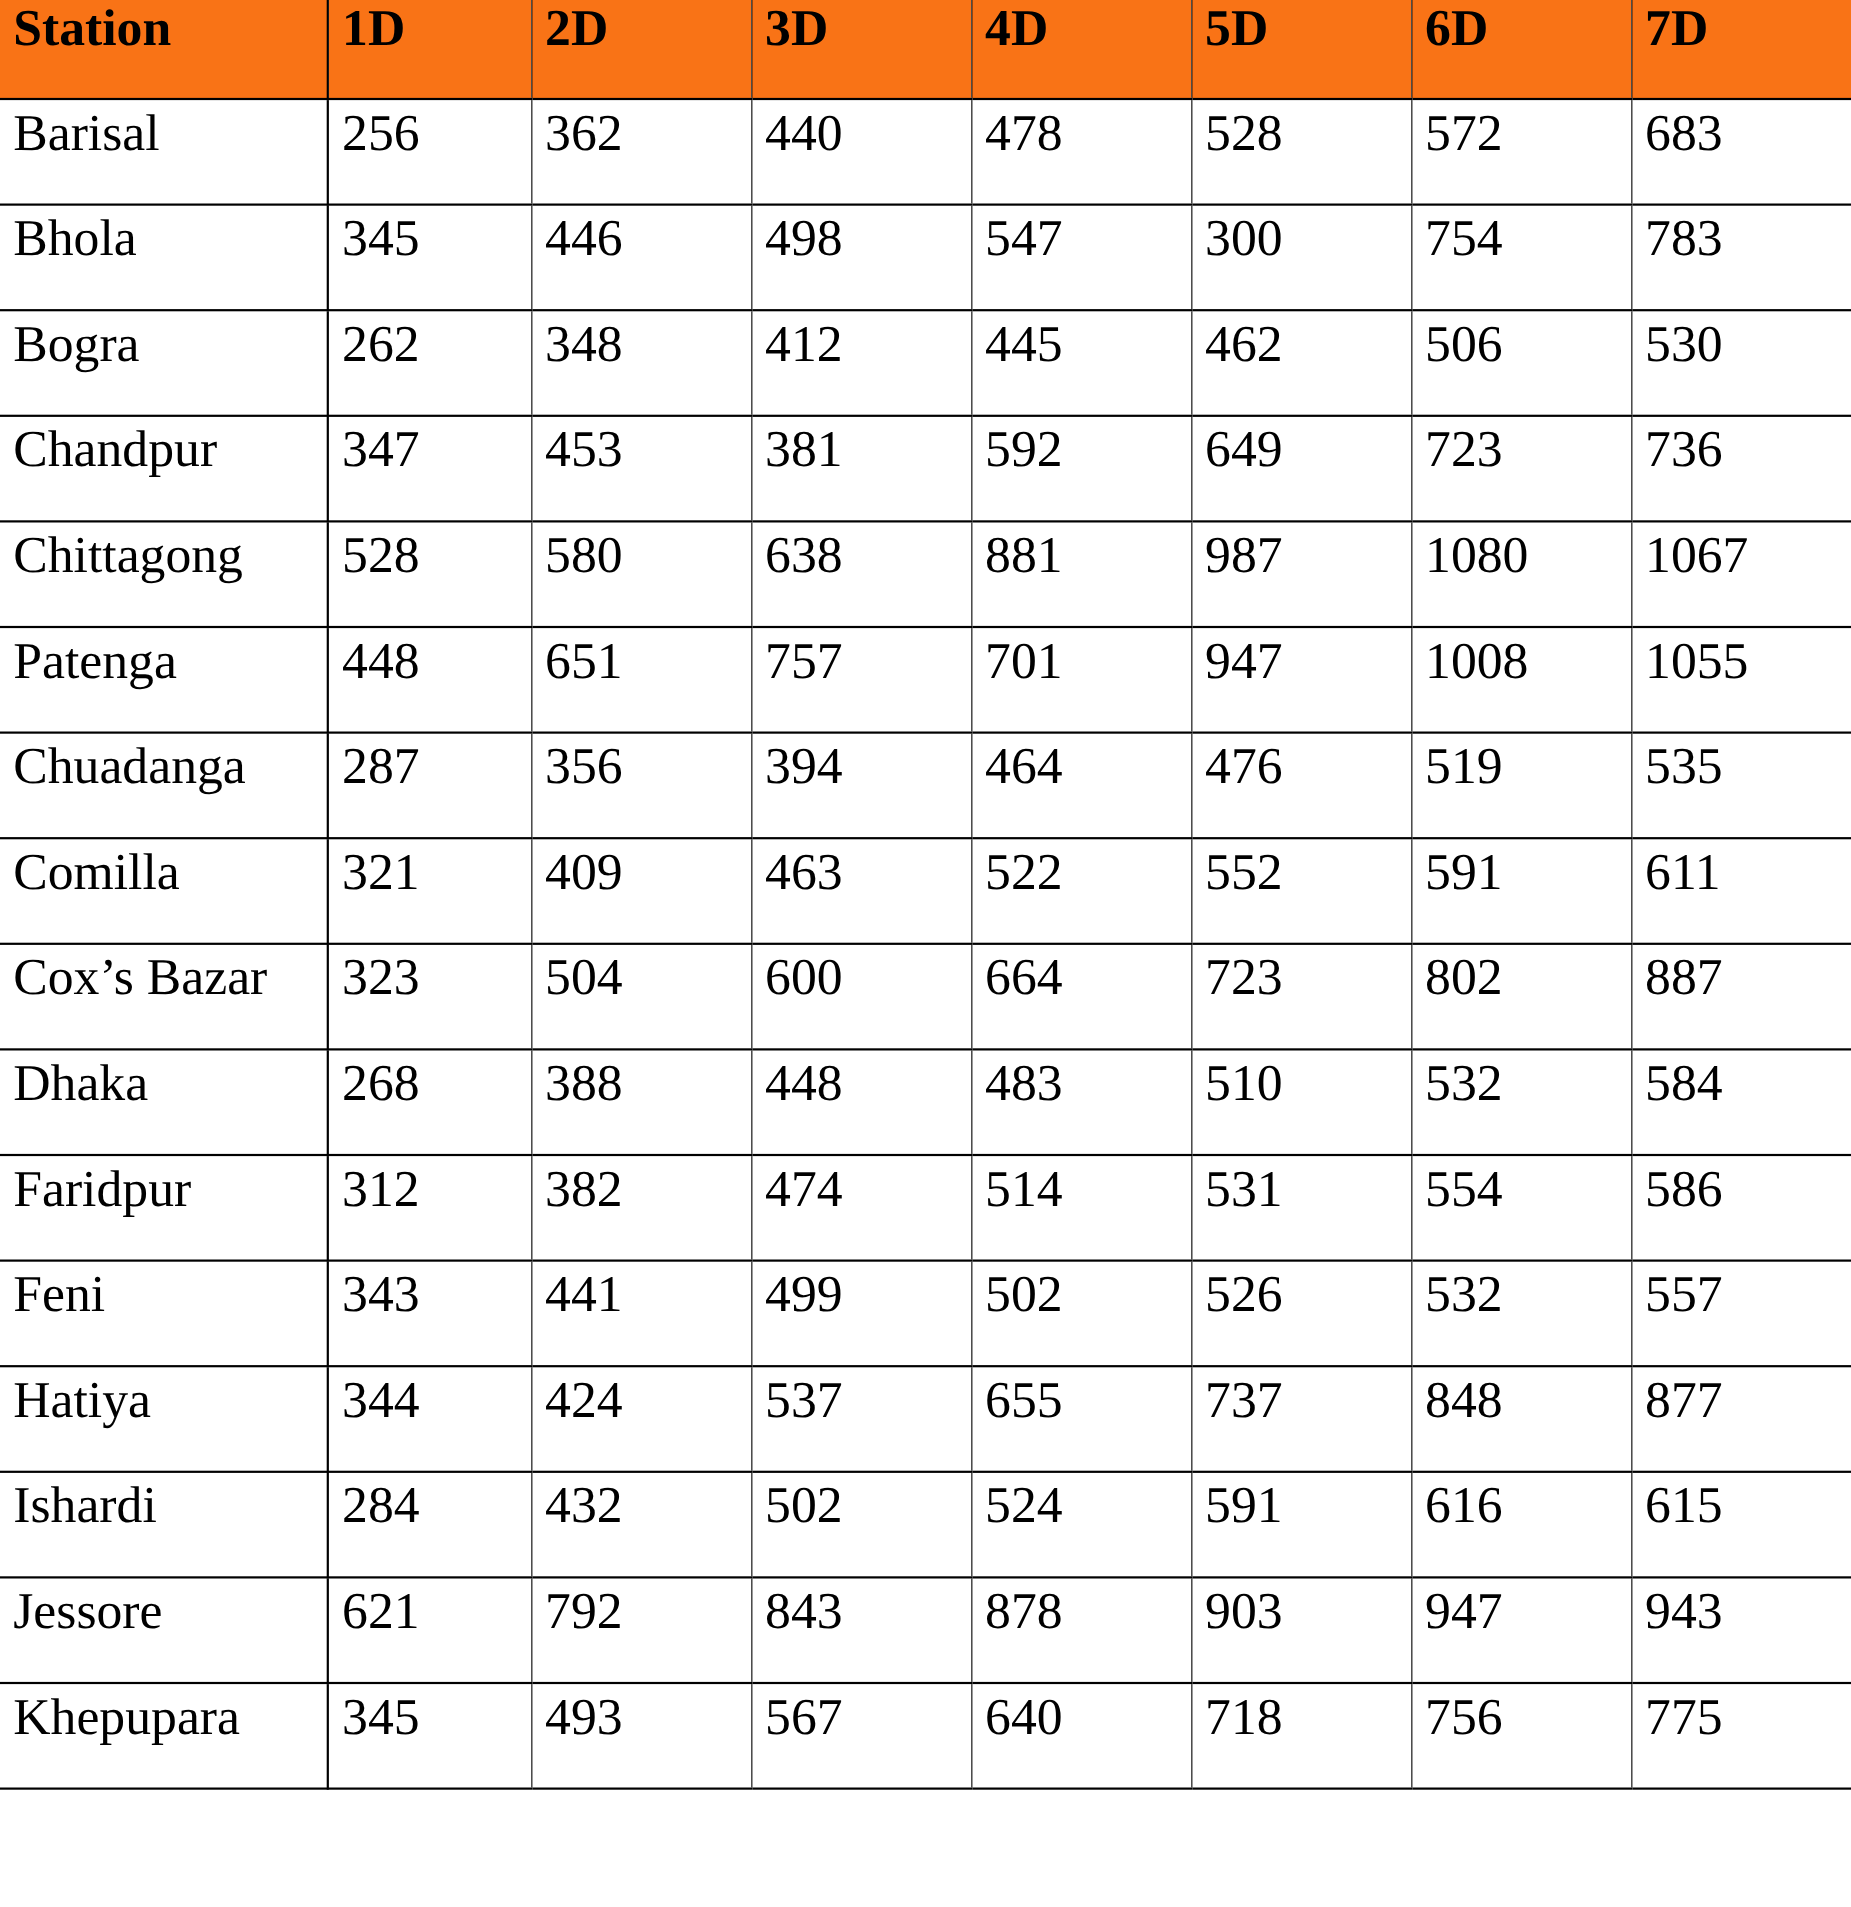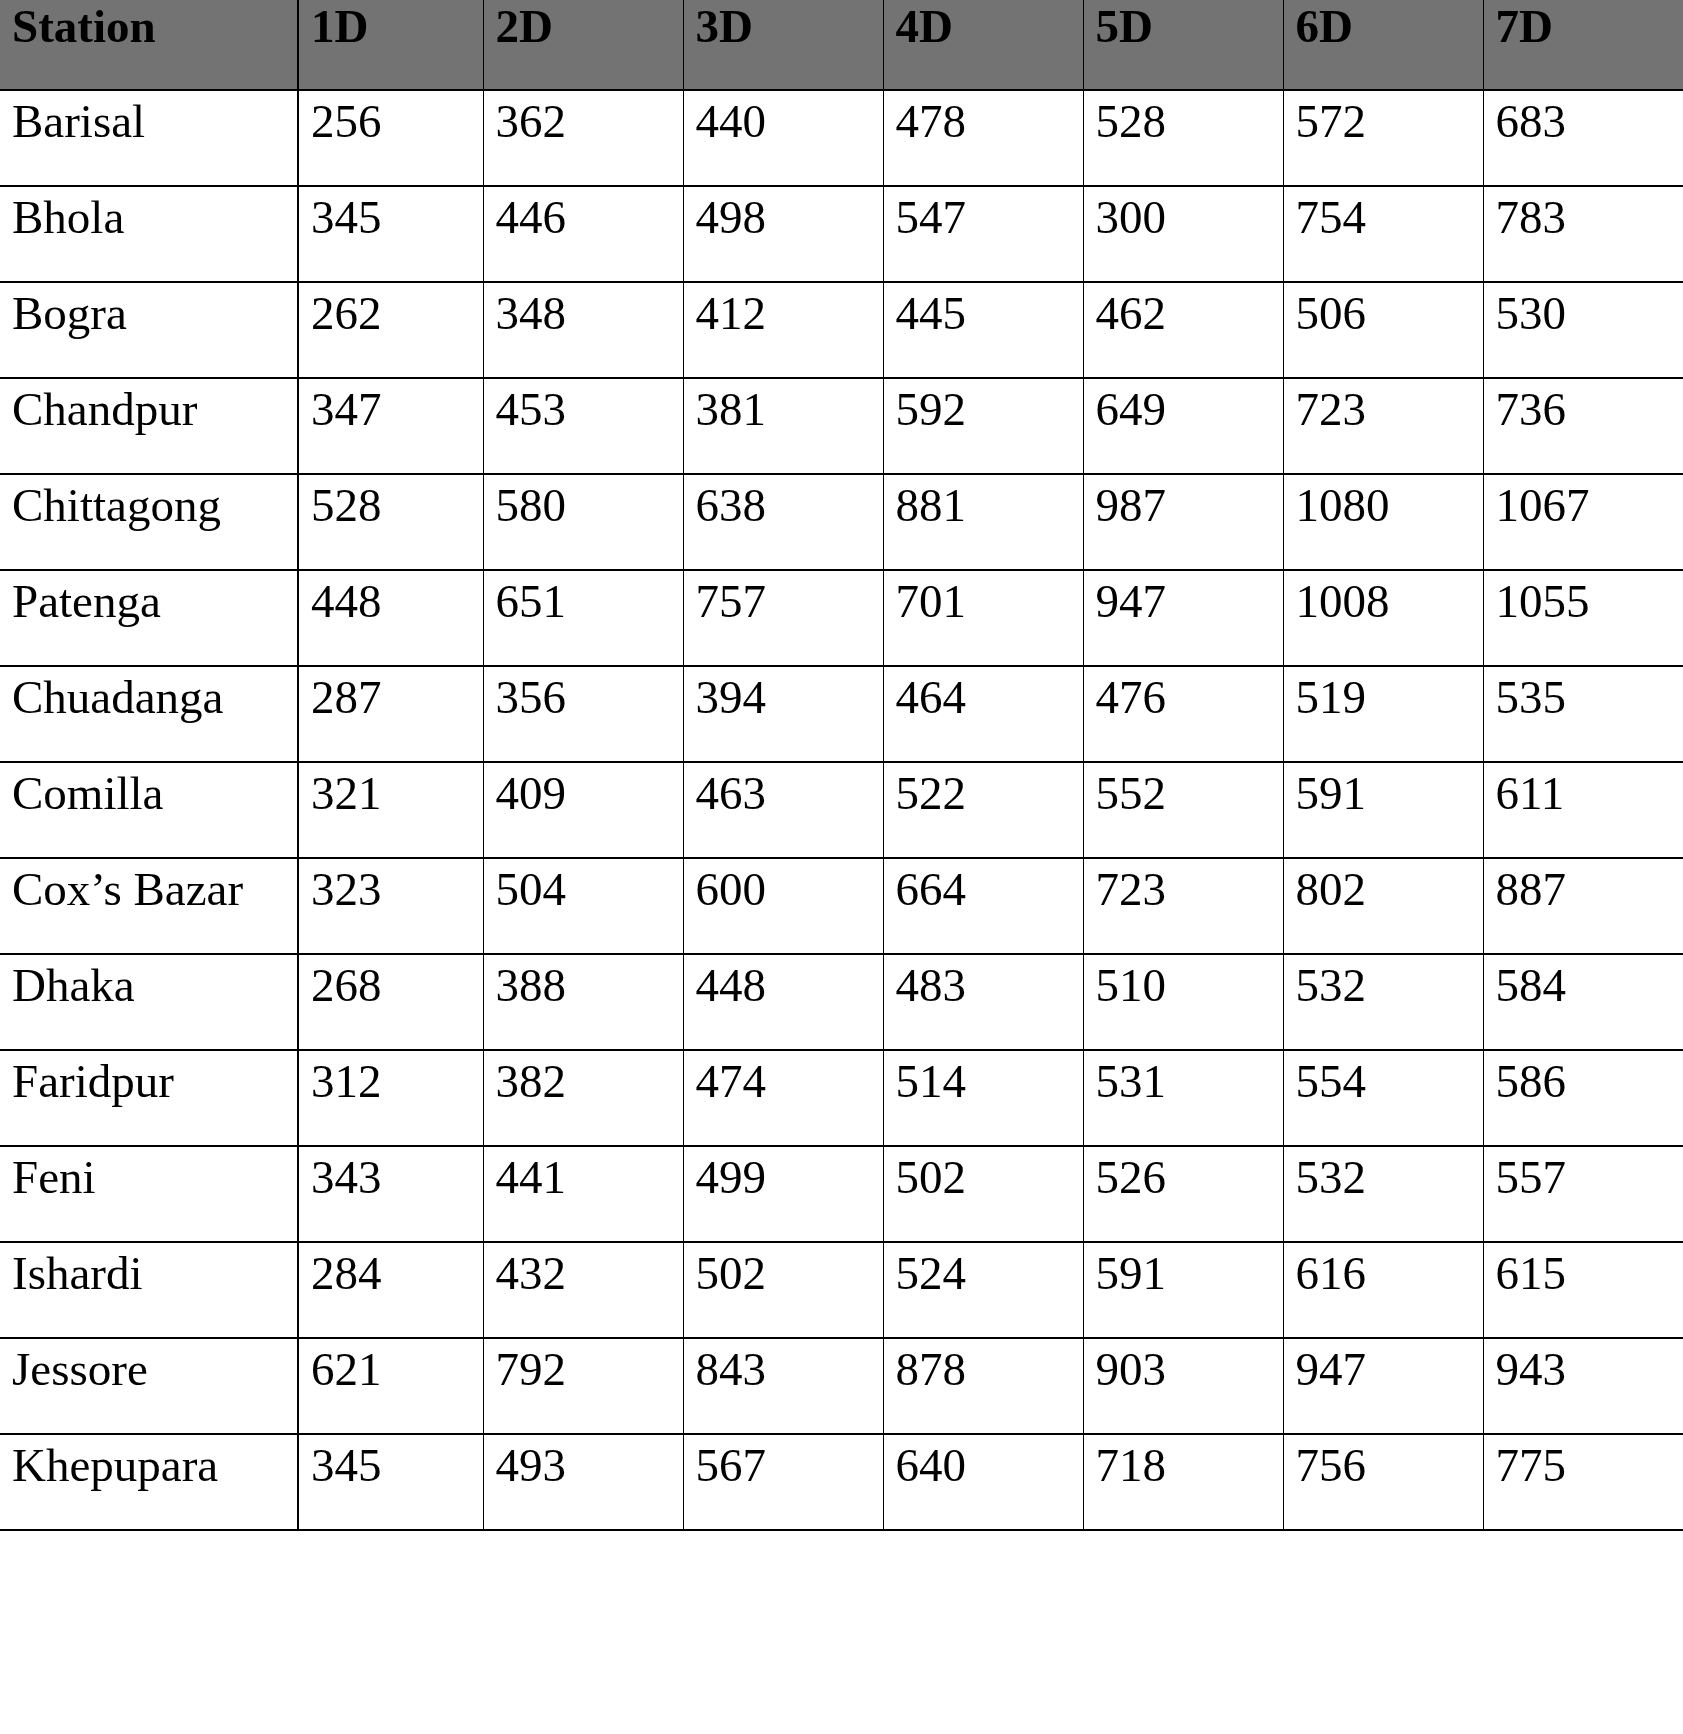--- a/index.html
+++ b/index.html
@@ -40,21 +40,21 @@
       border-top: 2px solid #000;
       border-bottom: 2px solid #000;
       border-left: 1px solid #000;
       white-space: nowrap;
       overflow: hidden;
     }
     table.data-table tr > *:first-child { border-left: none; }
     table.data-table tr > .col-station { border-right: 2px solid #000; }
 
     table.data-table thead th {
-      background: #737373;
+      background: #f97316;
       font-weight: bold;
       border-top: none;
       height: 90px;
       padding-top: 0;
     }
     table.data-table tbody td {
       font-weight: normal;
       padding-top: 4px;
     }
     table.data-table td.col-station { padding-left: 12px; }
@@ -200,20 +200,30 @@
       <td class="col-station">Feni</td>
       <td>343</td>
       <td>441</td>
       <td>499</td>
       <td>502</td>
       <td>526</td>
       <td>532</td>
       <td>557</td>
     </tr>
     <tr>
+      <td class="col-station">Hatiya</td>
+      <td>344</td>
+      <td>424</td>
+      <td>537</td>
+      <td>655</td>
+      <td>737</td>
+      <td>848</td>
+      <td>877</td>
+    </tr>
+    <tr>
       <td class="col-station">Ishardi</td>
       <td>284</td>
       <td>432</td>
       <td>502</td>
       <td>524</td>
       <td>591</td>
       <td>616</td>
       <td>615</td>
     </tr>
     <tr>

